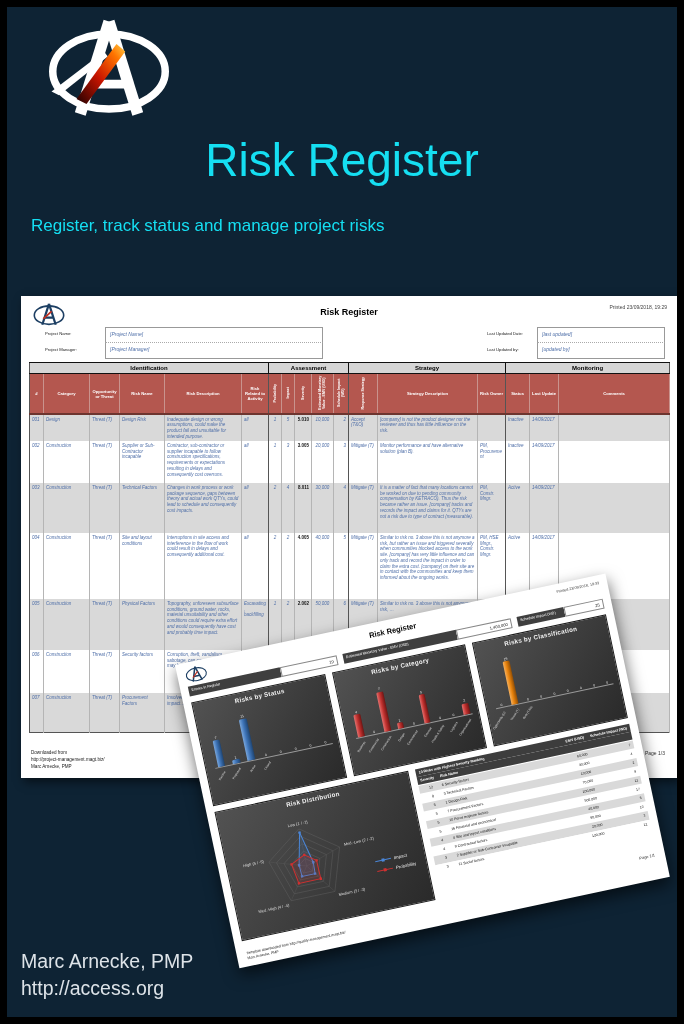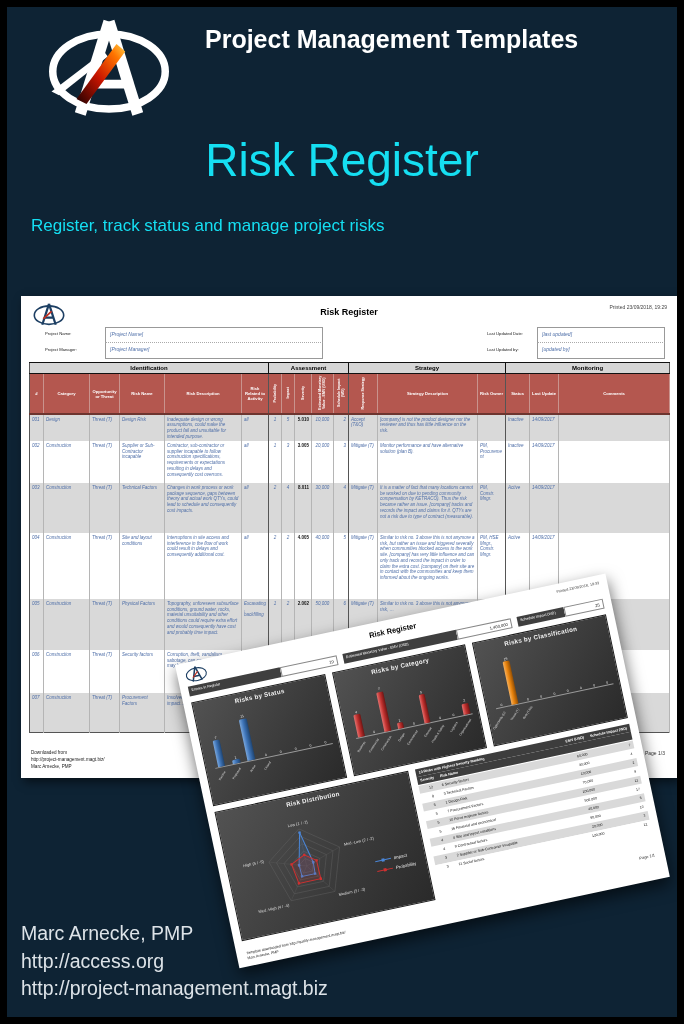--- a/index.html
+++ b/index.html
@@ -118,21 +118,20 @@
       </linearGradient>
     </defs>
     <ellipse cx="50" cy="42" rx="45" ry="30" fill="none" stroke="#fff" stroke-width="6"></ellipse>
     <polygon points="4,58 46,26 49,30 10,61" fill="#fff"></polygon>
     <path d="M50,2 L27,76" stroke="#fff" stroke-width="9" fill="none"></path>
     <path d="M50,2 L73,76" stroke="#fff" stroke-width="9" fill="none"></path>
     <path d="M35,52 L65,52" stroke="#fff" stroke-width="7" fill="none"></path>
     <polygon points="24,64 56,20 63,26 32,68" fill="url(#swoosh)"></polygon>
   </svg>
   <div class="brand">
-    <div>Project Management Templates</div>
   </div>
   <div class="main-title">Risk Register</div>
   <div class="subtitle">
     <div>Register, track status and manage project risks</div>
   </div>
 
   <div class="page1">
     <svg class="p1-logo" viewBox="0 0 100 72">
       <ellipse cx="50" cy="38" rx="46" ry="29" fill="none" stroke="#1d3f63" stroke-width="5"></ellipse>
       <path d="M50,3 L29,68 M50,3 L71,68 M36,46 L64,46" stroke="#1d3f63" stroke-width="7" fill="none"></path>
@@ -684,15 +683,14 @@
     <div class="p2-footer">
       <div>Template downloaded from http://quality-management.magt.biz/</div>
       <div>Marc Arnecke, PMP</div>
     </div>
     <div class="p2-page">Page 1/1</div>
   </div>
 
   <div class="credits">
     <div>Marc Arnecke, PMP</div>
     <div>http://access.org</div>
-    <div>http://project-management.magt.biz</div>
   </div>
 </div>
 
 </body></html>

